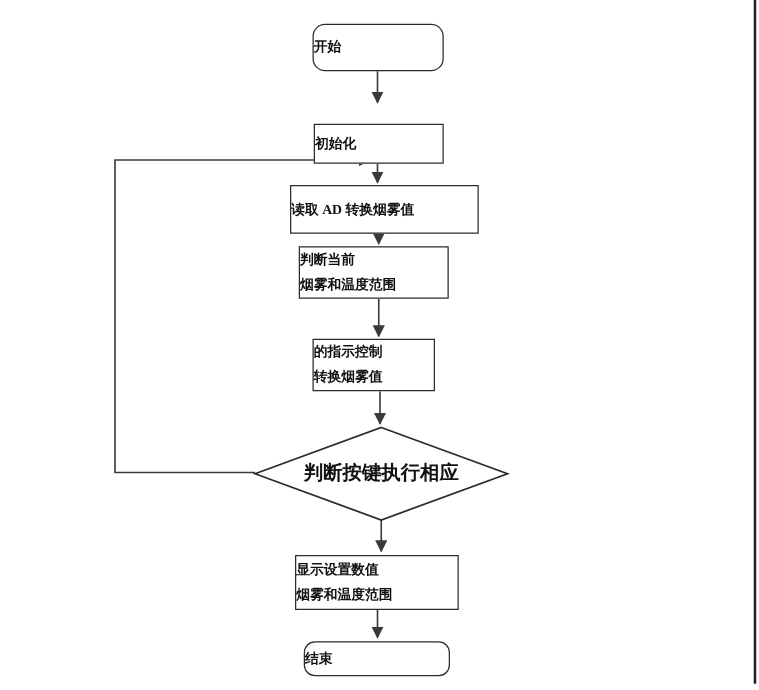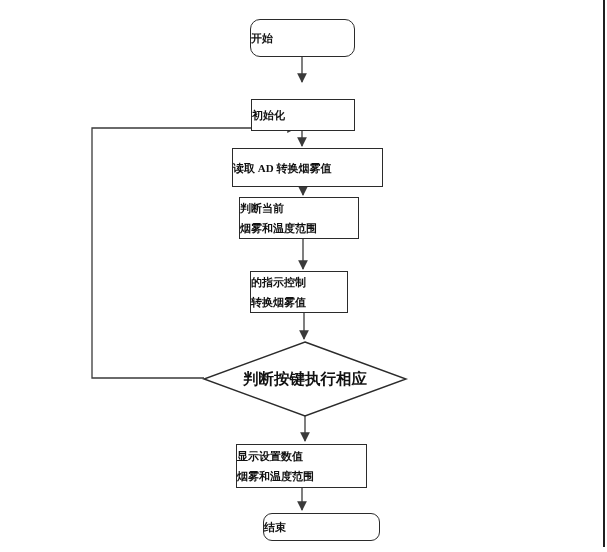--- a/index.html
+++ b/index.html
@@ -41,21 +41,21 @@
     align-items: flex-start;
     justify-content: center;
     color: var(--text);
     font-size: 11px;
     font-weight: 600;
     line-height: 20px;
     text-align: center;
     white-space: nowrap;
   }
   .terminator { border-radius: 10px; }
-  .terminator.small { border-radius: 9px; margin-left: 20px; }
+  .terminator.small { border-radius: 9px; }
   .node-text {
     position: absolute;
     display: flex;
     align-items: center;
     justify-content: center;
     color: var(--text);
     font-size: 15.5px;
     font-weight: 600;
     line-height: 20px;
     text-align: center;

